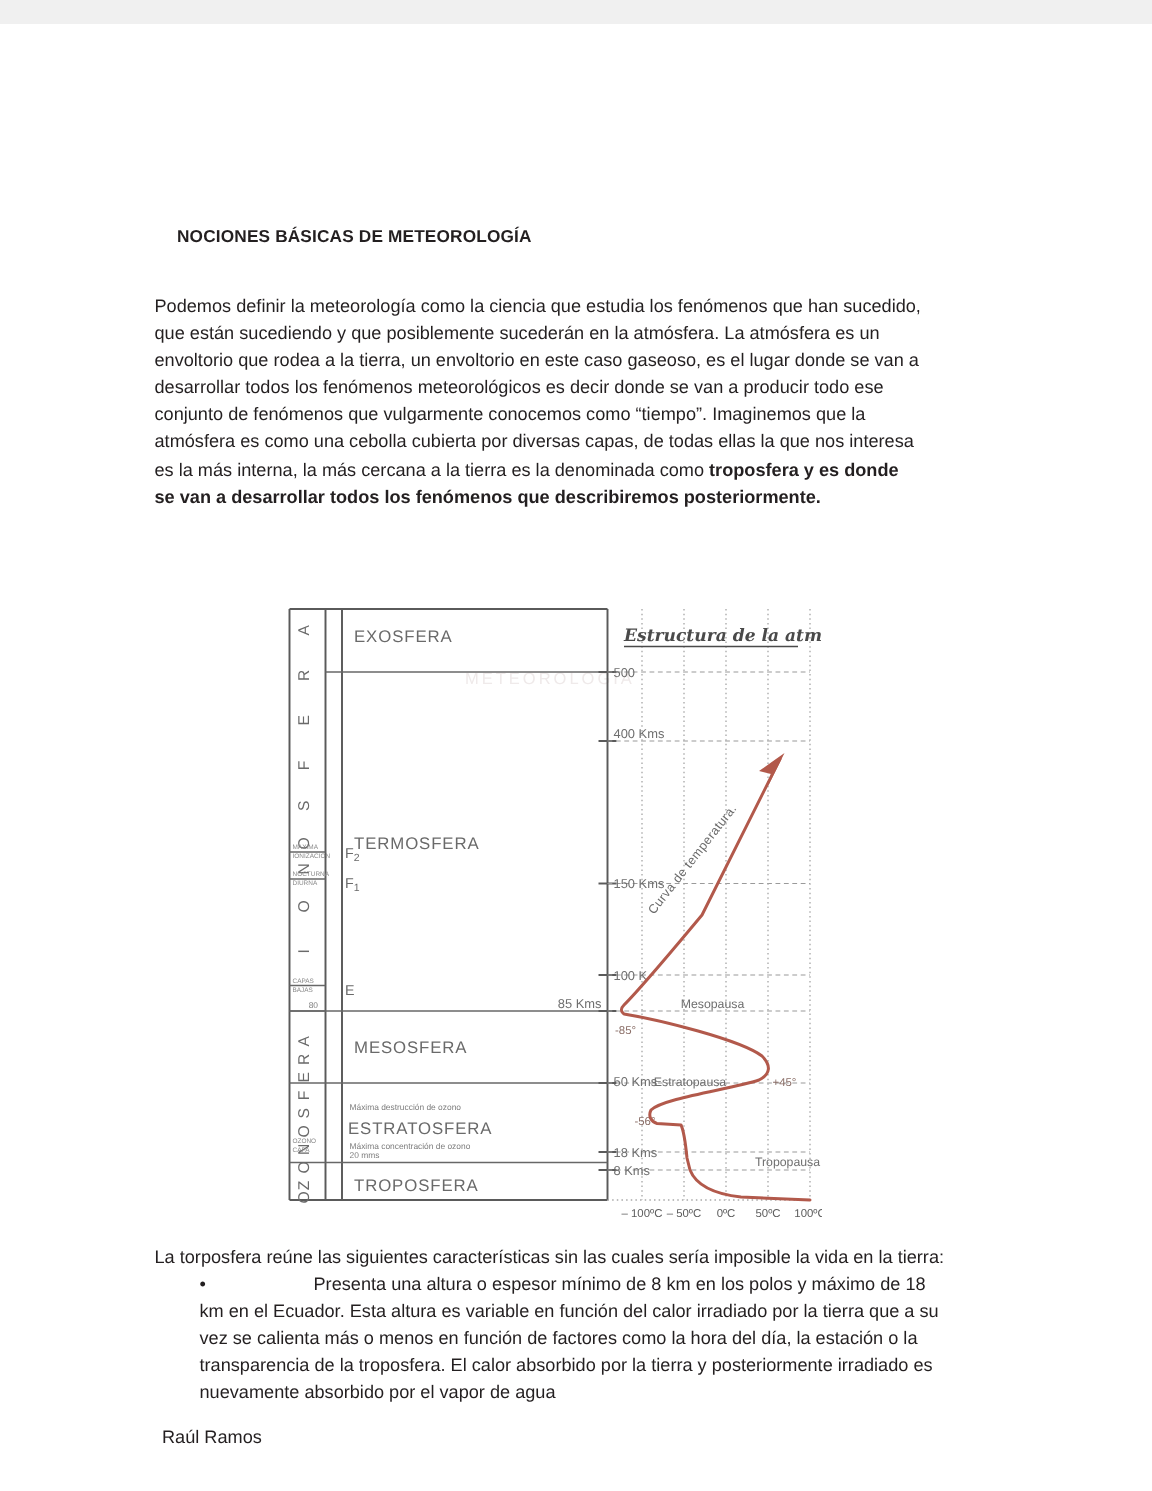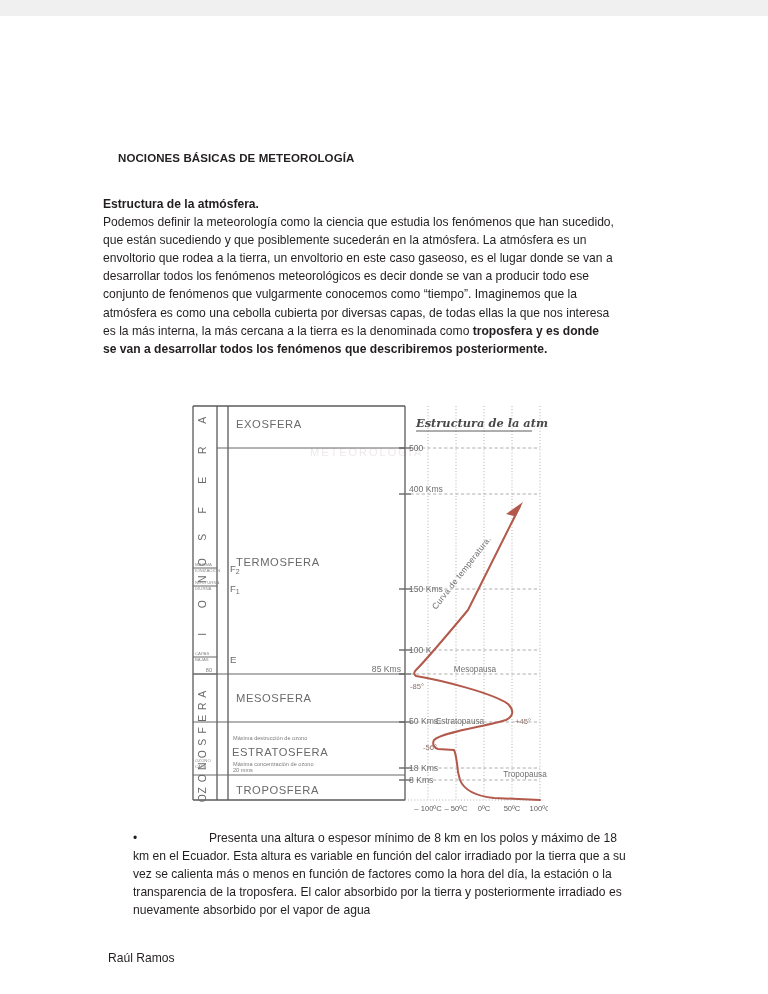--- a/index.html
+++ b/index.html
@@ -102,21 +102,20 @@
   .watermark  { font-size: 11px; fill: #efeaea; letter-spacing: 2px; }
 </style>
 </head>
 <body>
 
 <div class="page">
 
   <div class="doc-heading">NOCIONES BÁSICAS DE METEOROLOGÍA</div>
 
   <div class="body-block">
-    <p><span class="bold">Estructura de la atmósfera.</span></p>
     <p><span>Podemos definir la meteorología como la ciencia que estudia los fenómenos que han sucedido, que están sucediendo y que posiblemente sucederán en la atmósfera. La atmósfera es  un envoltorio que rodea a la tierra, un envoltorio en este caso gaseoso, es el lugar donde se van a desarrollar todos los fenómenos meteorológicos es decir donde se van a producir todo ese conjunto de fenómenos que vulgarmente conocemos como “tiempo”. Imaginemos que la atmósfera es como una cebolla cubierta por diversas capas, de todas ellas la que nos interesa es la más interna, la más cercana a la tierra es la denominada como </span><span class="bold">troposfera y es donde se van a desarrollar todos los fenómenos que describiremos posteriormente.</span></p>
   </div>
 
   <div class="figure">
   <svg width="360" height="410" viewBox="0 0 360 410" xmlns="http://www.w3.org/2000/svg">
 
     <text class="fg-txt watermark" x="122" y="54">METEOROLOGIA</text>
 
     <line class="frame-line" x1="5" y1="4" x2="5" y2="398"></line>
 
@@ -271,18 +270,19 @@
     <text class="fg-txt fg-axis" x="240" y="409" text-anchor="middle">– 100ºC</text>
     <text class="fg-txt fg-axis" x="268" y="409" text-anchor="middle">– 50ºC</text>
     <text class="fg-txt fg-axis" x="296" y="409" text-anchor="middle">0ºC</text>
     <text class="fg-txt fg-axis" x="324" y="409" text-anchor="middle">50ºC</text>
     <text class="fg-txt fg-axis" x="352" y="409" text-anchor="middle">100ºC</text>
 
   </svg>
   </div>
 
   <div class="lower-block">
+    <p>La torposfera reúne las siguientes características sin las cuales sería imposible la vida en la tierra:</p>
     <p class="bullet-row"><span class="bullet-dot">•</span><span>Presenta una altura o espesor mínimo de 8 km en los polos y máximo de 18 km en el Ecuador. Esta altura es variable en función del calor irradiado por la tierra que a su vez se calienta más  o menos en función de factores como la hora del día, la estación o la transparencia de la troposfera. El calor absorbido por la tierra y posteriormente irradiado es nuevamente absorbido por el vapor de agua</span></p>
   </div>
 
   <div class="signature">Raúl Ramos</div>
 
 </div>
 
 </body></html>

